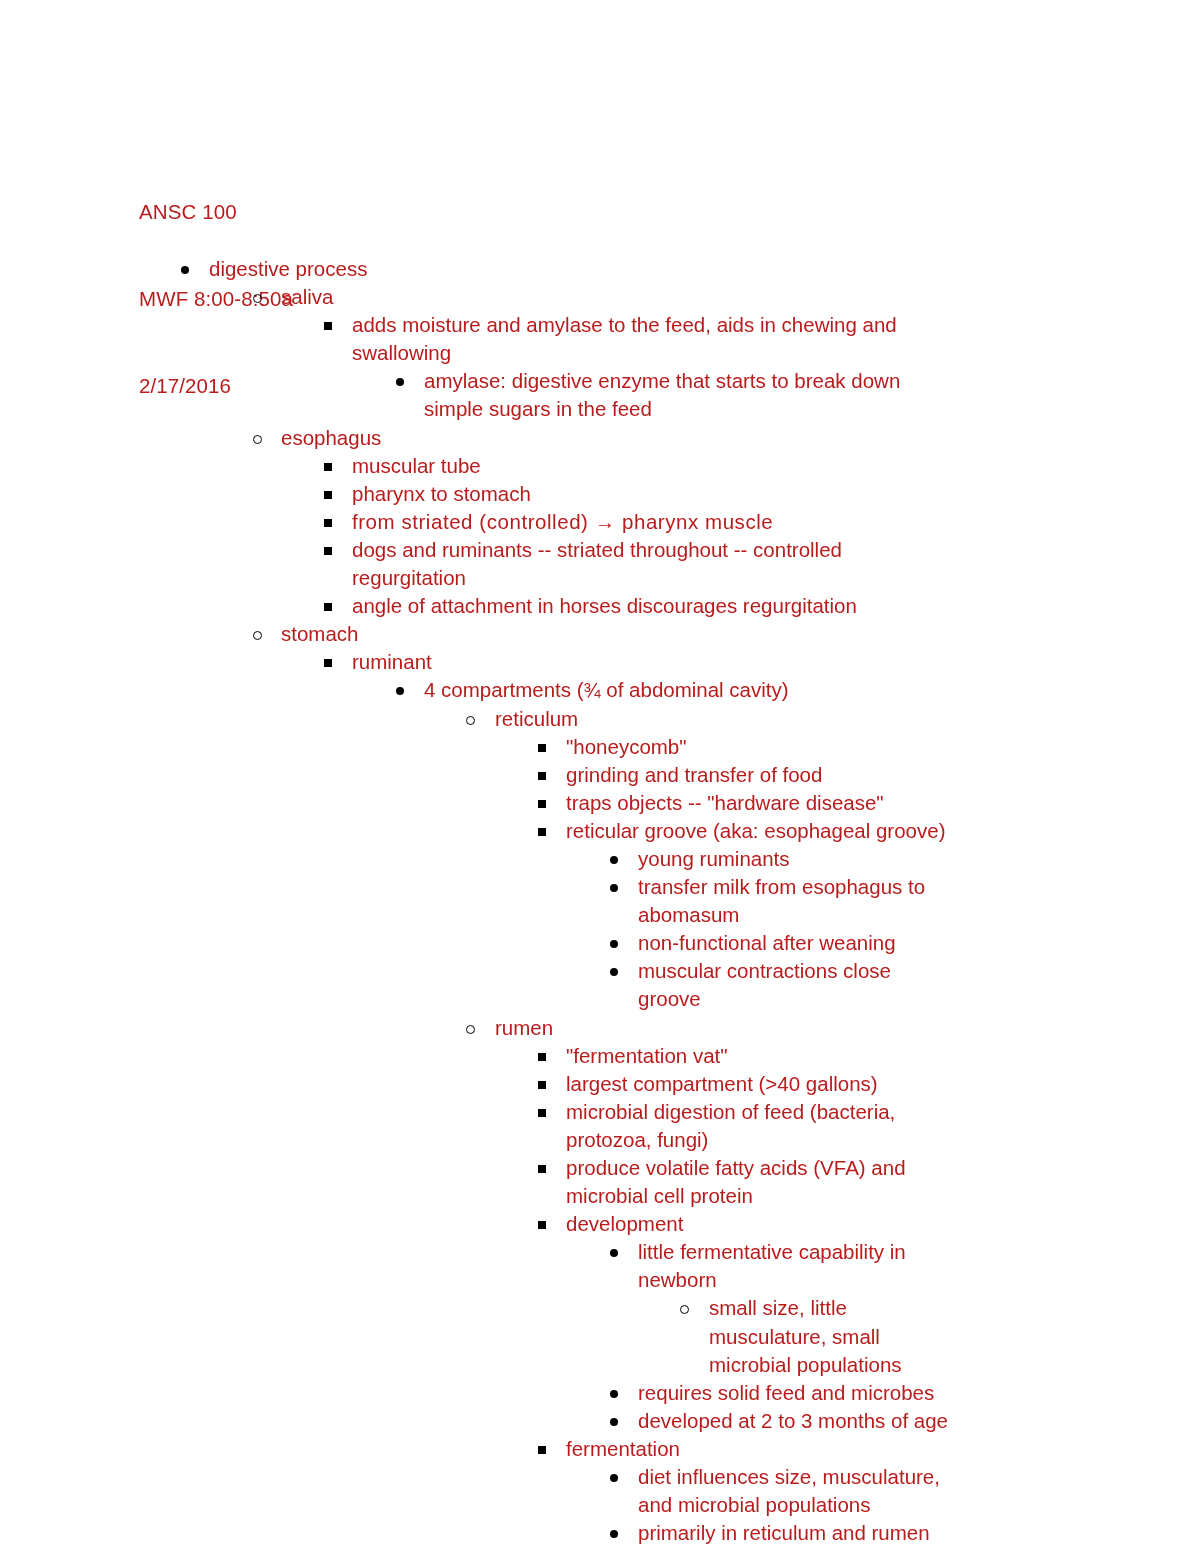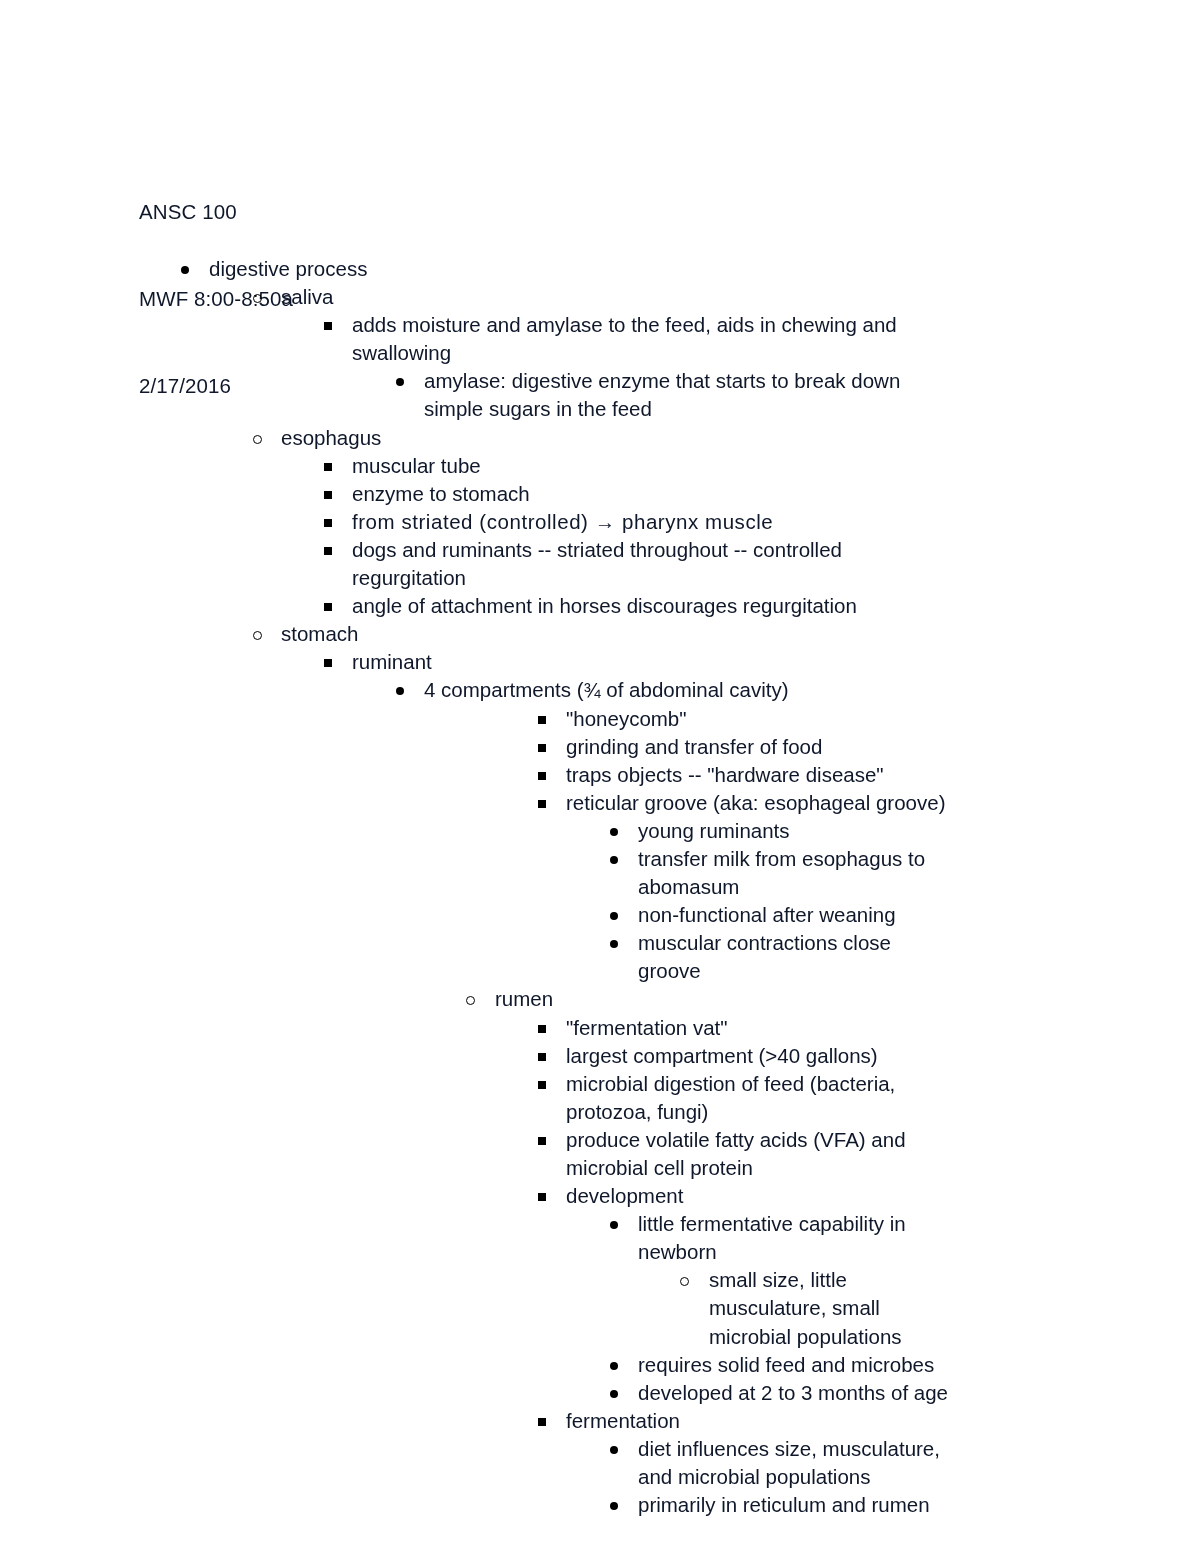--- a/index.html
+++ b/index.html
@@ -9,21 +9,21 @@
     background: #ffffff;
   }
   .page {
     position: relative;
     width: 1200px;
     height: 1553px;
     background: #ffffff;
     margin: 0 auto;
     overflow: hidden;
     font-family: "Liberation Sans", sans-serif;
-    color: #0f172a;
+    color: #b91c1c;
     -webkit-font-smoothing: none;
   }
 
   
   .header {
     position: absolute;
     left: 139px;
     top: 139px;
     font-size: 20.5px;
     line-height: 29px;
@@ -158,21 +158,21 @@
       <div class="row lv3">
         <span class="bullet">
           <span class="b-square"></span>
         </span>
         <span class="txt">muscular tube</span>
       </div>
       <div class="row lv3">
         <span class="bullet">
           <span class="b-square"></span>
         </span>
-        <span class="txt">enzyme to stomach</span>
+        <span class="txt">pharynx to stomach</span>
       </div>
       <div class="row lv3">
         <span class="bullet">
           <span class="b-square"></span>
         </span>
         <span class="txt wide">from striated (controlled) → pharynx muscle</span>
       </div>
       <div class="row lv3">
         <span class="bullet">
           <span class="b-square"></span>
@@ -196,20 +196,26 @@
           <span class="b-square"></span>
         </span>
         <span class="txt">ruminant</span>
       </div>
       <div class="row lv4">
         <span class="bullet">
           <span class="b-disc"></span>
         </span>
         <span class="txt">4 compartments (¾ of abdominal cavity)</span>
       </div>
+      <div class="row lv5">
+        <span class="bullet">
+          <span class="b-circle"></span>
+        </span>
+        <span class="txt">reticulum</span>
+      </div>
       <div class="row lv6">
         <span class="bullet">
           <span class="b-square"></span>
         </span>
         <span class="txt">"honeycomb"</span>
       </div>
       <div class="row lv6">
         <span class="bullet">
           <span class="b-square"></span>
         </span>

